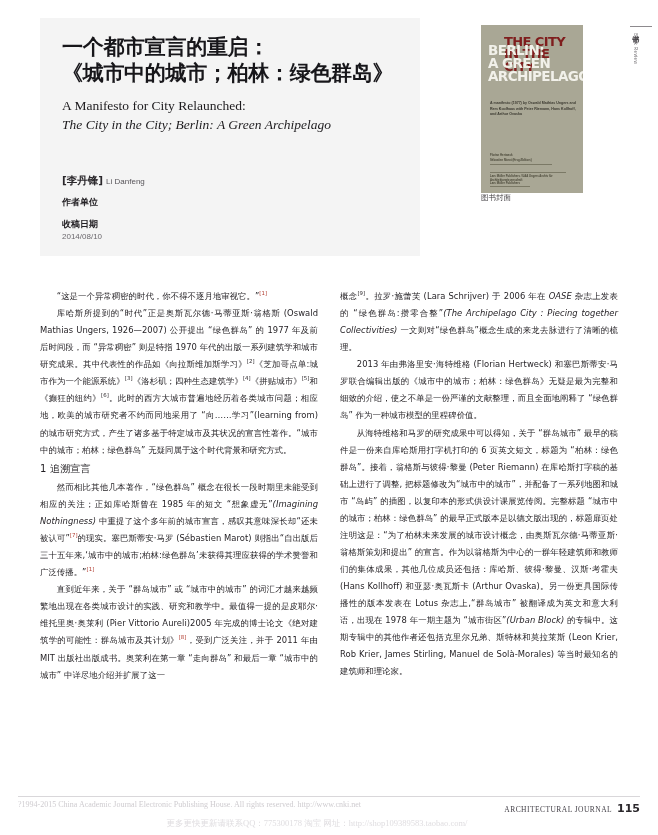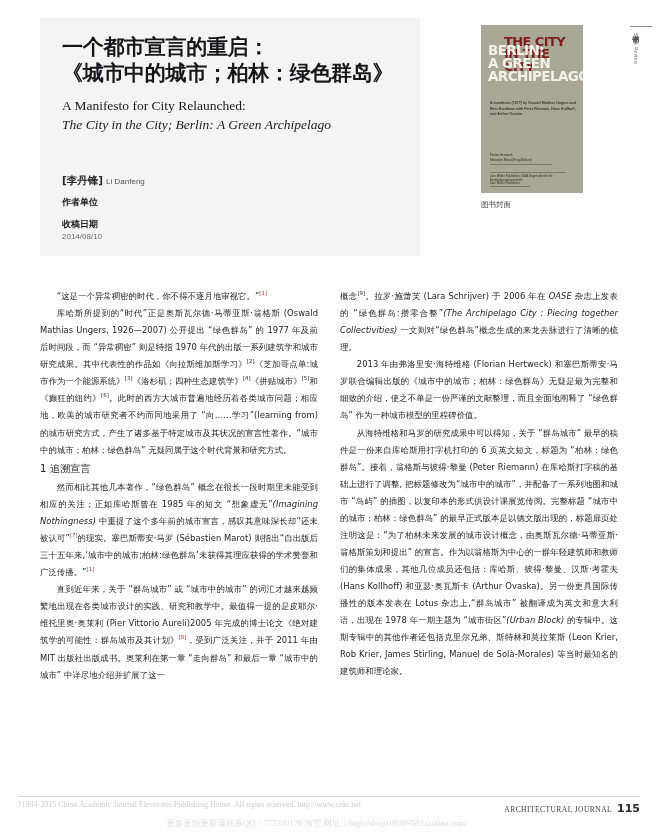--- a/index.html
+++ b/index.html
@@ -131,21 +131,20 @@
     opacity: .55;
   }
   .cov-smalltxt {
     position: absolute;
     font-size: 2.8px;
     color: #4a4839;
     font-weight: bold;
     line-height: 1.6;
   }
   #figure-caption {
-    margin-top: 7px;
     font-size: 7.5px;
     color: #3b383c;
     font-family: "DejaVu Sans", "Liberation Sans", sans-serif;
   }
 
   
   #running-head {
     position: absolute;
     left: 630px; top: 26px;
     width: 22px;

